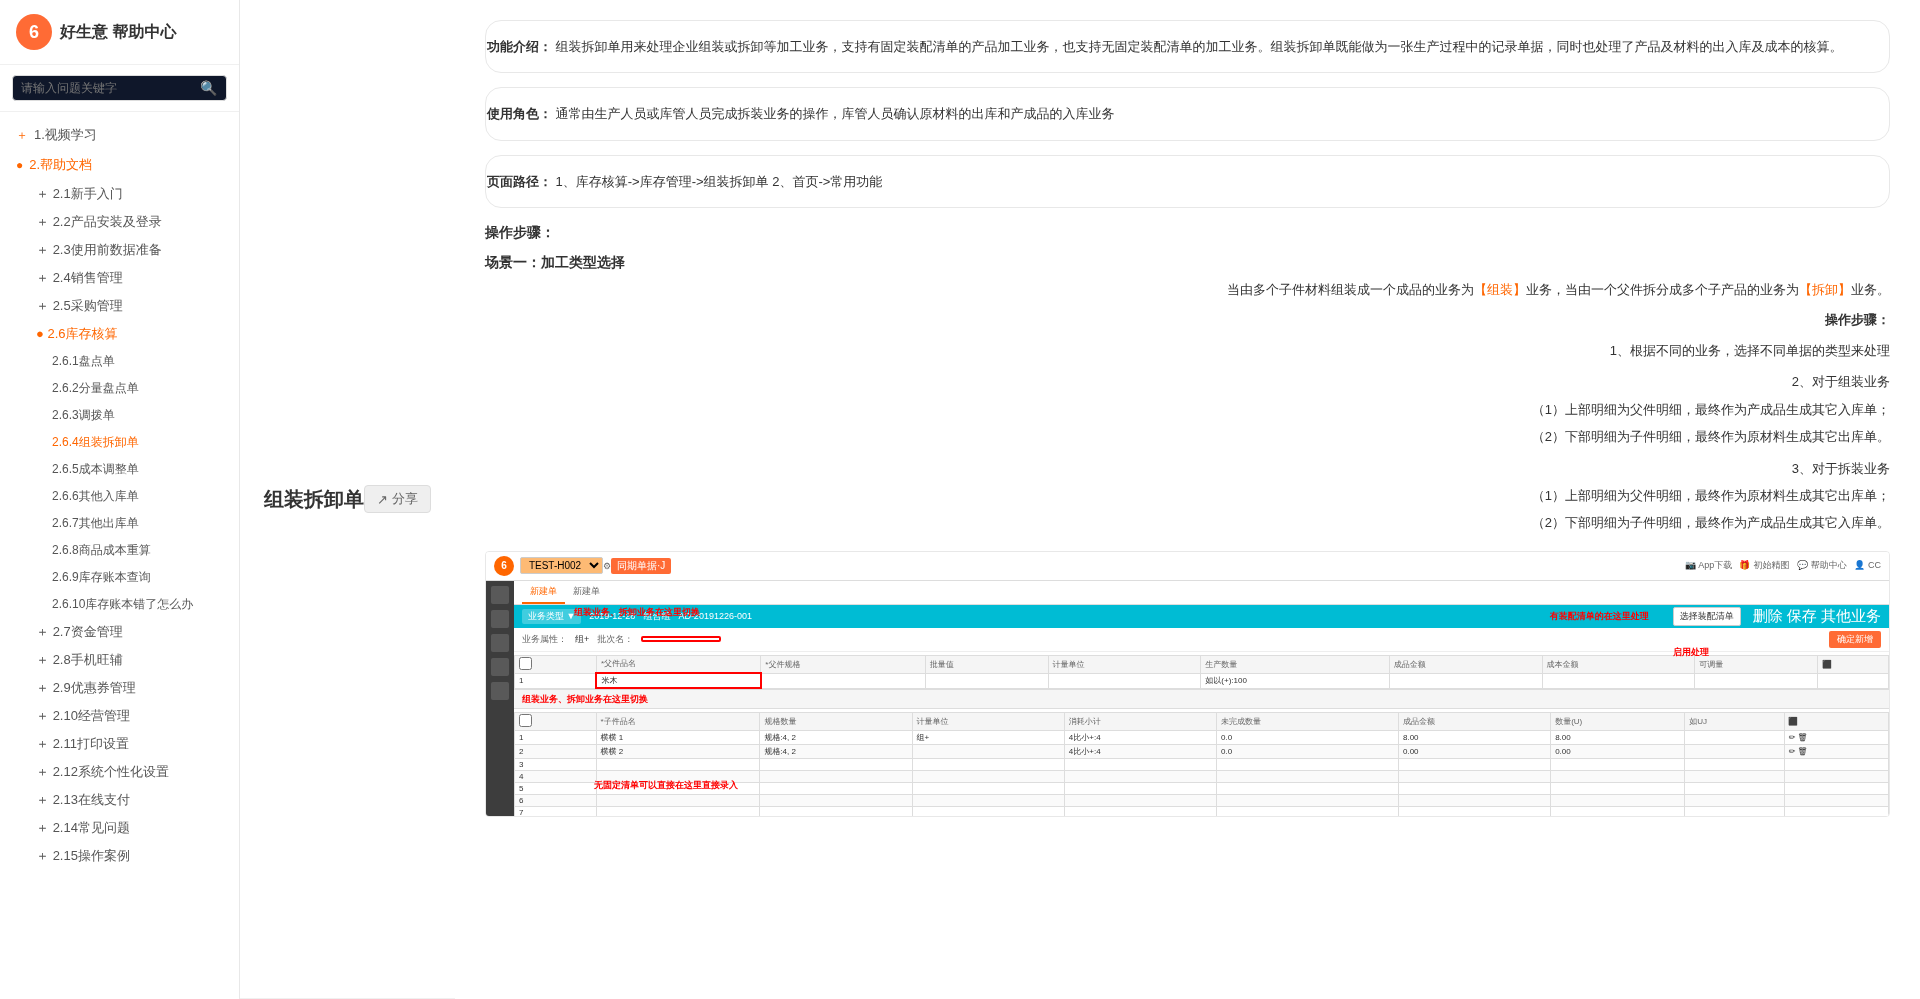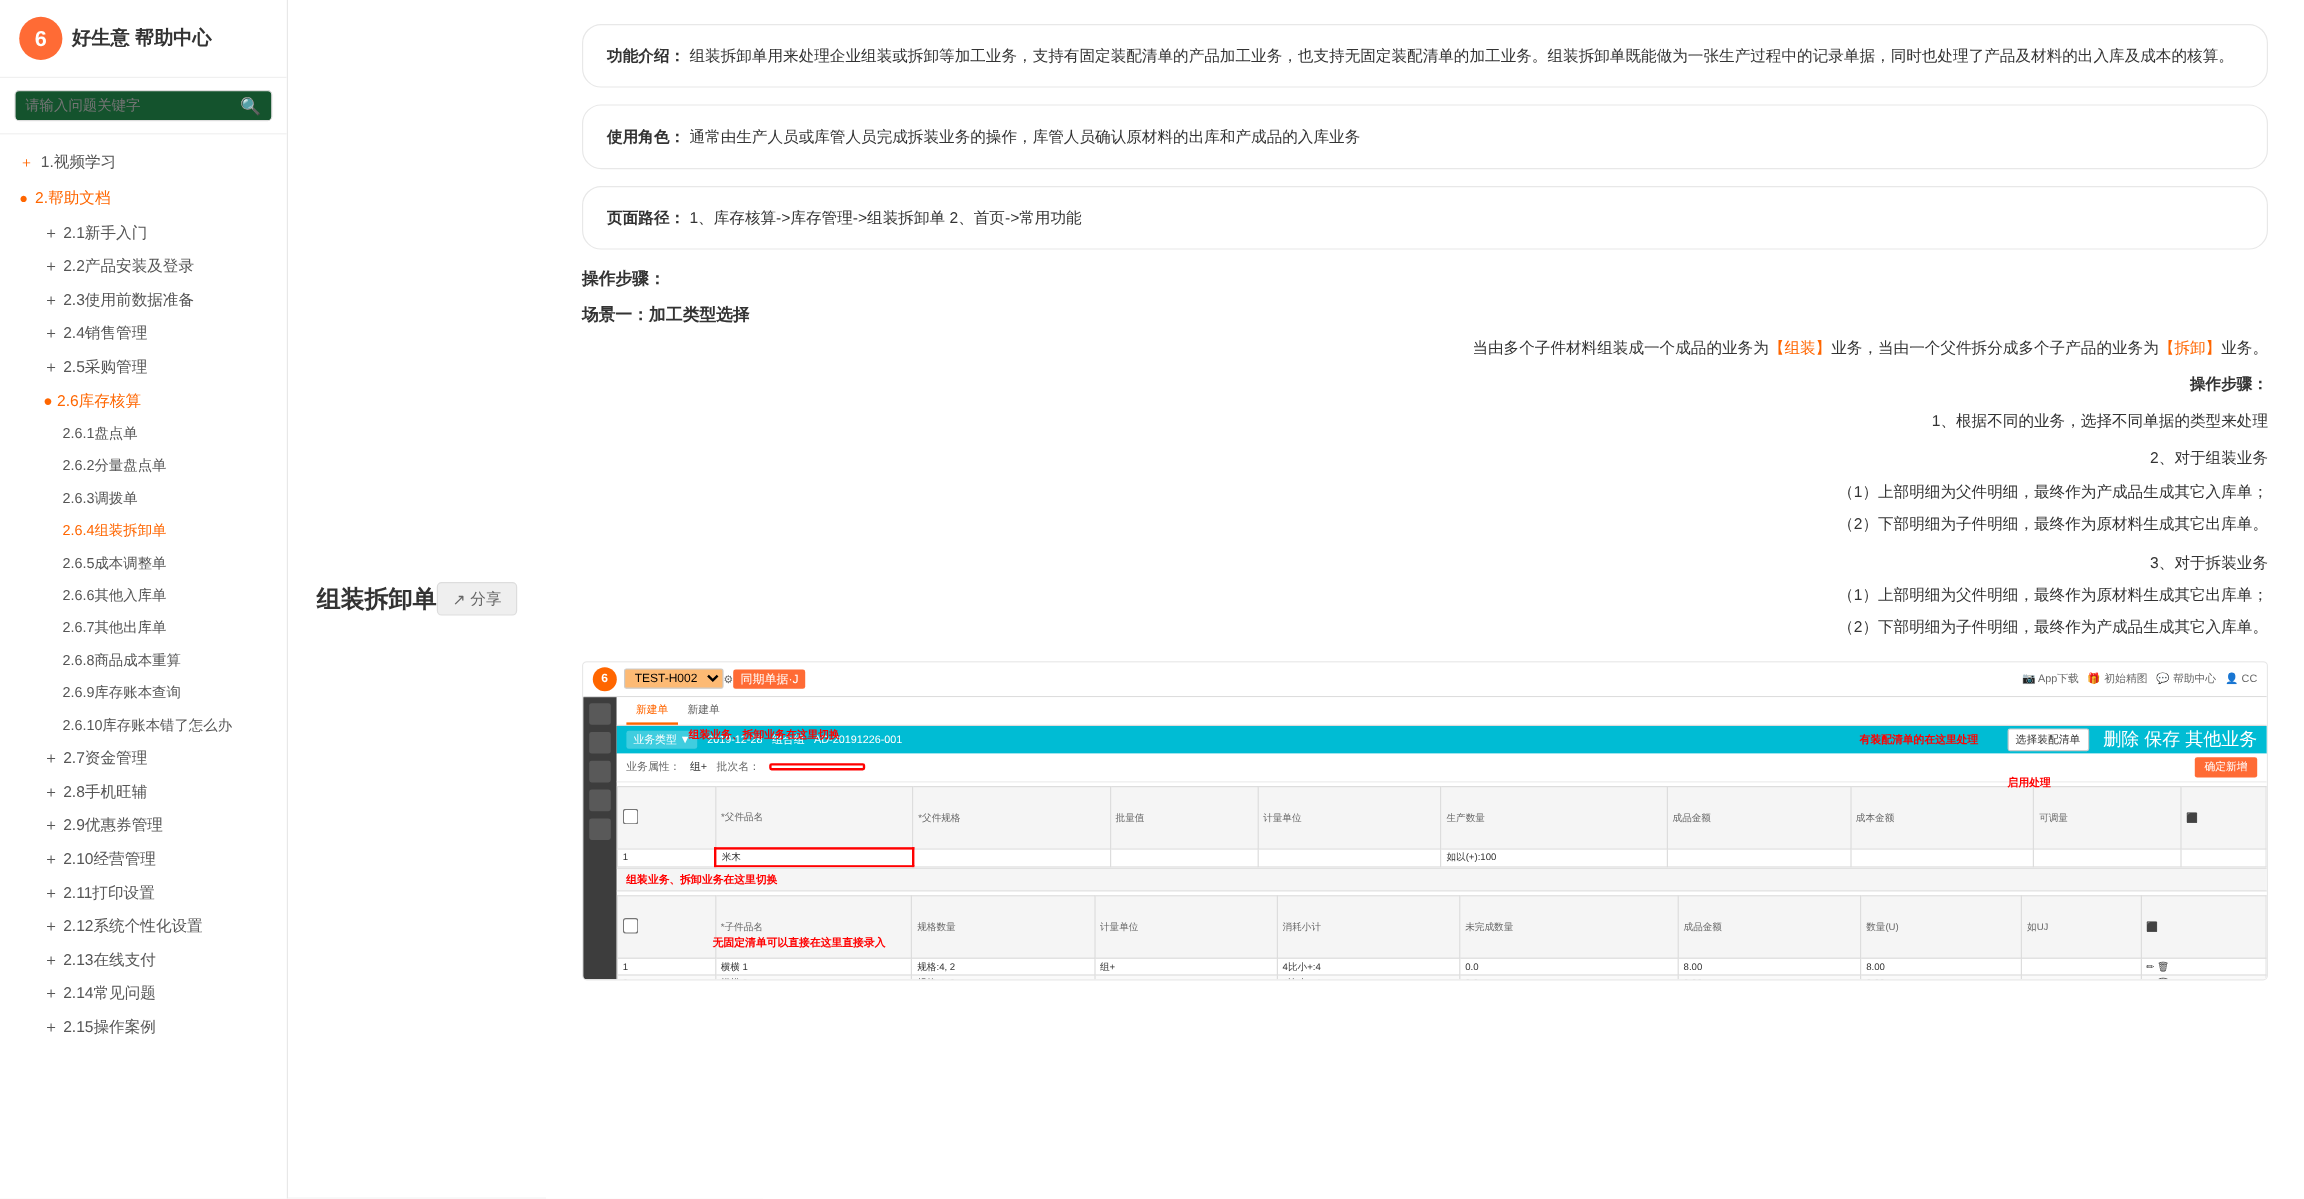--- a/index.html
+++ b/index.html
@@ -37,21 +37,21 @@
     .search-area {
       padding: 10px 12px;
       border-bottom: 1px solid #f0f0f0;
     }
     .search-box {
       display: flex;
       align-items: center;
       border: 1px solid #ddd;
       border-radius: 4px;
       padding: 4px 8px;
-      background: #14532d;
+      background: #0f172a;
     }
     .search-box input {
       border: none; outline: none; font-size: 12px; color: #999; width: 100%; background: transparent;
     }
     .search-icon-btn {
       cursor: pointer; color: #aaa; font-size: 14px;
     }
     .nav-list {
       flex: 1;
       overflow-y: auto;
@@ -117,21 +117,21 @@
     .share-btn .share-icon { margin-right: 4px; }
     .content-area {
       flex: 1;
       overflow-y: auto;
       padding: 20px 30px;
       background: #fff;
     }
     .info-block {
       border: 1px solid #e8e8e8;
       border-radius: 16px;
-      padding: 14px 20px;
+      padding: 14px 1px;
       margin-bottom: 14px;
       line-height: 1.8;
       font-size: 13px;
       color: #333;
     }
     .info-block .label-bold { font-weight: bold; }
     .section-title {
       font-weight: bold;
       font-size: 14px;
       margin: 16px 0 8px;
@@ -250,21 +250,21 @@
     }
     .sim-table {
       width: 100%;
       border-collapse: collapse;
       font-size: 8px;
       margin-top: 3px;
     }
     .sim-table th {
       background: #f5f5f5;
       border: 1px solid #ddd;
-      padding: 18px 4px;
+      padding: 1px 4px;
       text-align: left;
       font-weight: normal;
       color: #666;
     }
     .sim-table td {
       border: 1px solid #ddd;
       padding: 1px 4px;
       background: #fff;
     }
     .sim-table tr:nth-child(even) td { background: #fafafa; }

